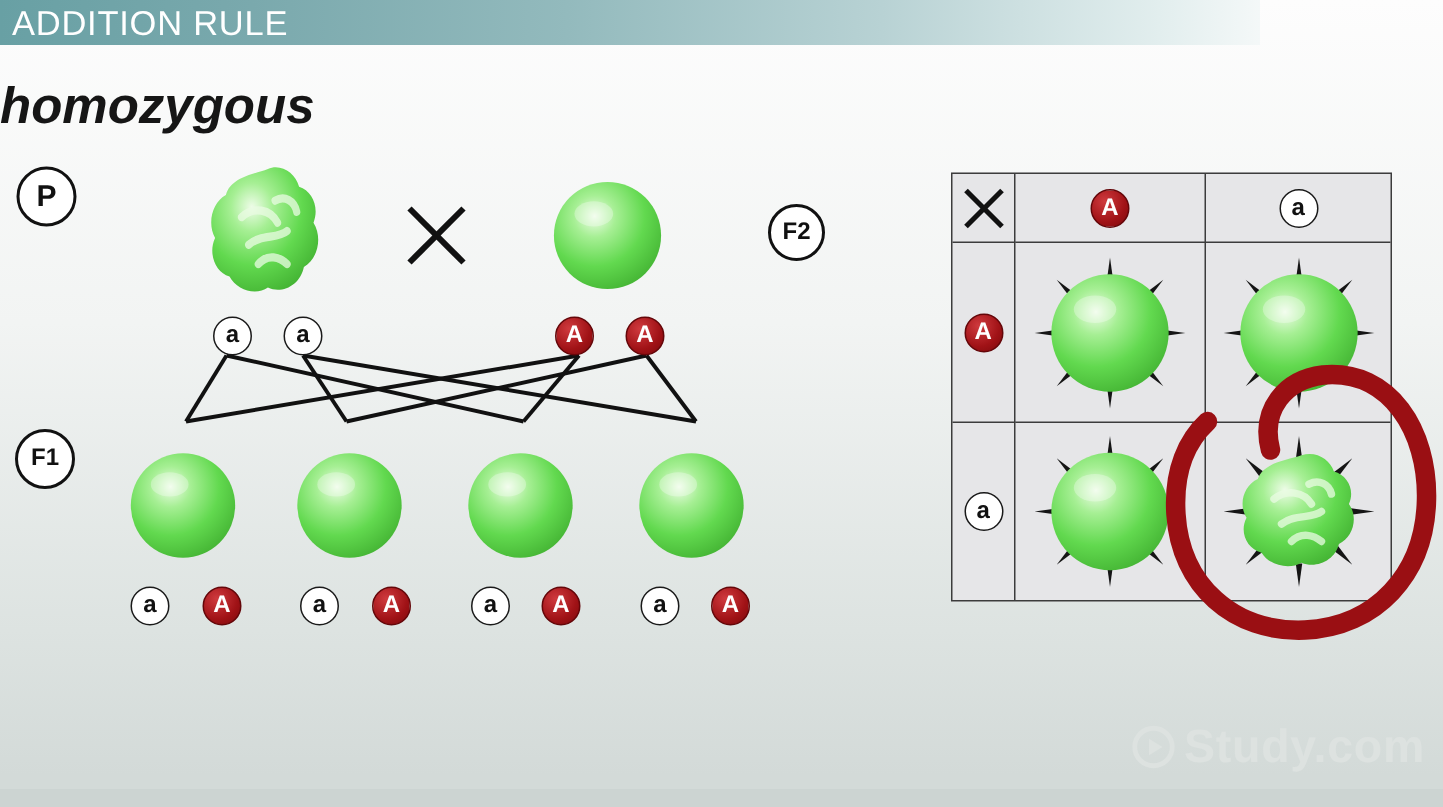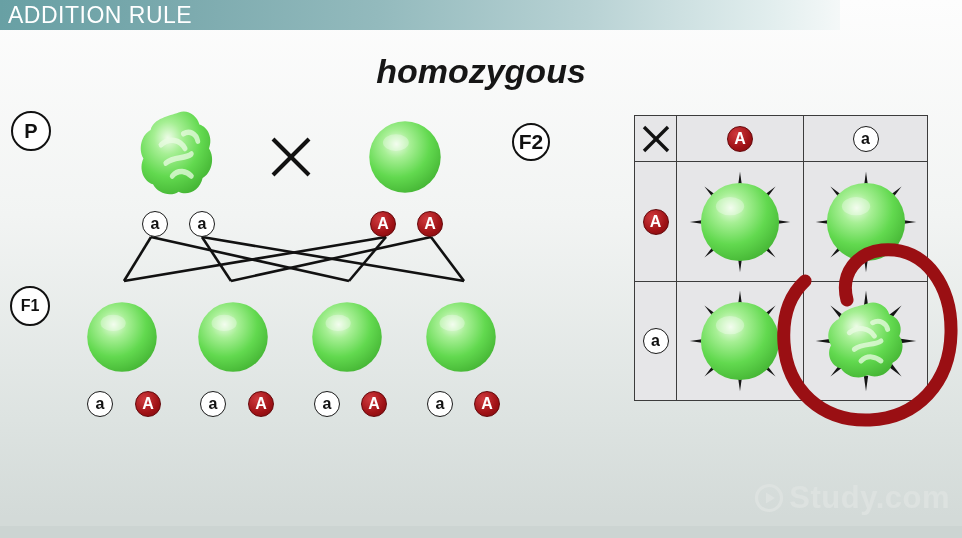--- a/index.html
+++ b/index.html
@@ -10,32 +10,32 @@
   }
   
   .header{
     position:absolute;left:0;top:0;width:840px;height:30px;
     background:linear-gradient(90deg,#68a0a4 0%,#7aa9ad 20%,#93babd 45%,#b8d2d4 70%,#e2eeee 92%,#f4f8f8 100%);
     display:flex;align-items:center;
   }
   .header span{color:#fff;font-size:23px;letter-spacing:.5px;padding-left:8px;line-height:28px;}
   
   .subtitle{
-    position:absolute;top:52px;left:0;width:962px;text-align:center;
+    position:absolute;top:52px;left:0;width:962px;text-align:left;
     font-size:34px;font-weight:bold;font-style:italic;color:#161616;
   }
   
   .gen{
     position:absolute;border-radius:50%;background:#fff;border:2.4px solid #111;
     display:flex;align-items:center;justify-content:center;
     font-weight:bold;color:#111;box-sizing:border-box;z-index:3;
   }
   .gen.p{left:11px;top:111px;width:40px;height:40px;font-size:20px;}
   .gen.f1{left:10px;top:286px;width:40px;height:40px;font-size:16px;}
-  .gen.f2{left:512px;top:123px;width:38px;height:38px;font-size:21px;}
+  .gen.f2{left:512px;top:136px;width:38px;height:38px;font-size:16px;}
   
   .al{
     position:absolute;width:26px;height:26px;border-radius:50%;
     display:flex;align-items:center;justify-content:center;
     font-weight:bold;font-size:16px;box-sizing:border-box;z-index:3;line-height:1;
   }
   .al.white{background:#fff;border:1.7px solid #1a1a1a;color:#111;}
   .al.red{background:radial-gradient(circle at 35% 30%,#cf3a3e,#a01216 60%,#7c090c);
           border:1.5px solid #640609;color:#fff;}
   .al.inline{position:static;}

